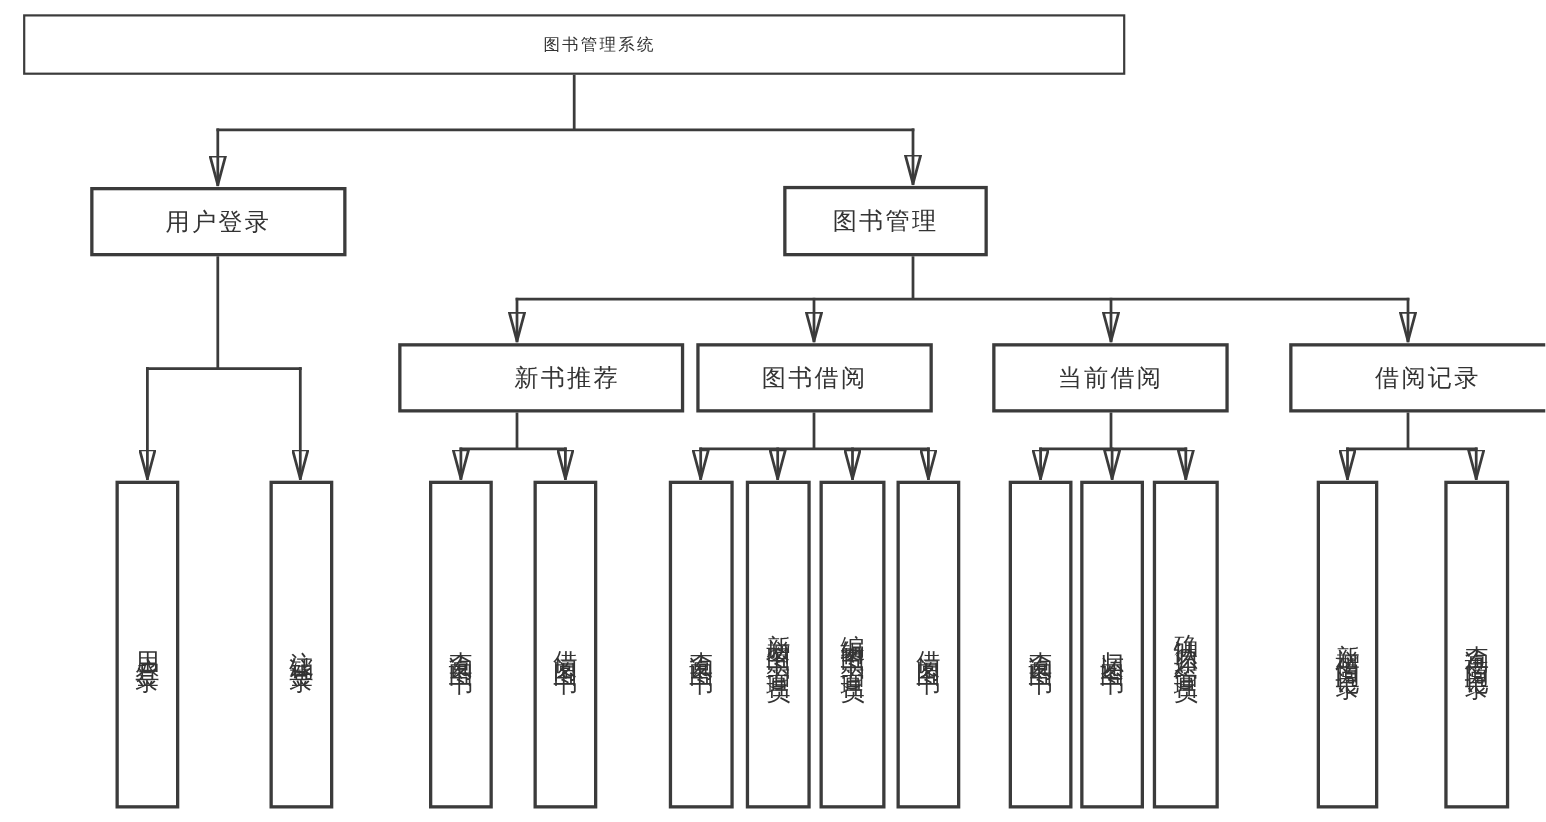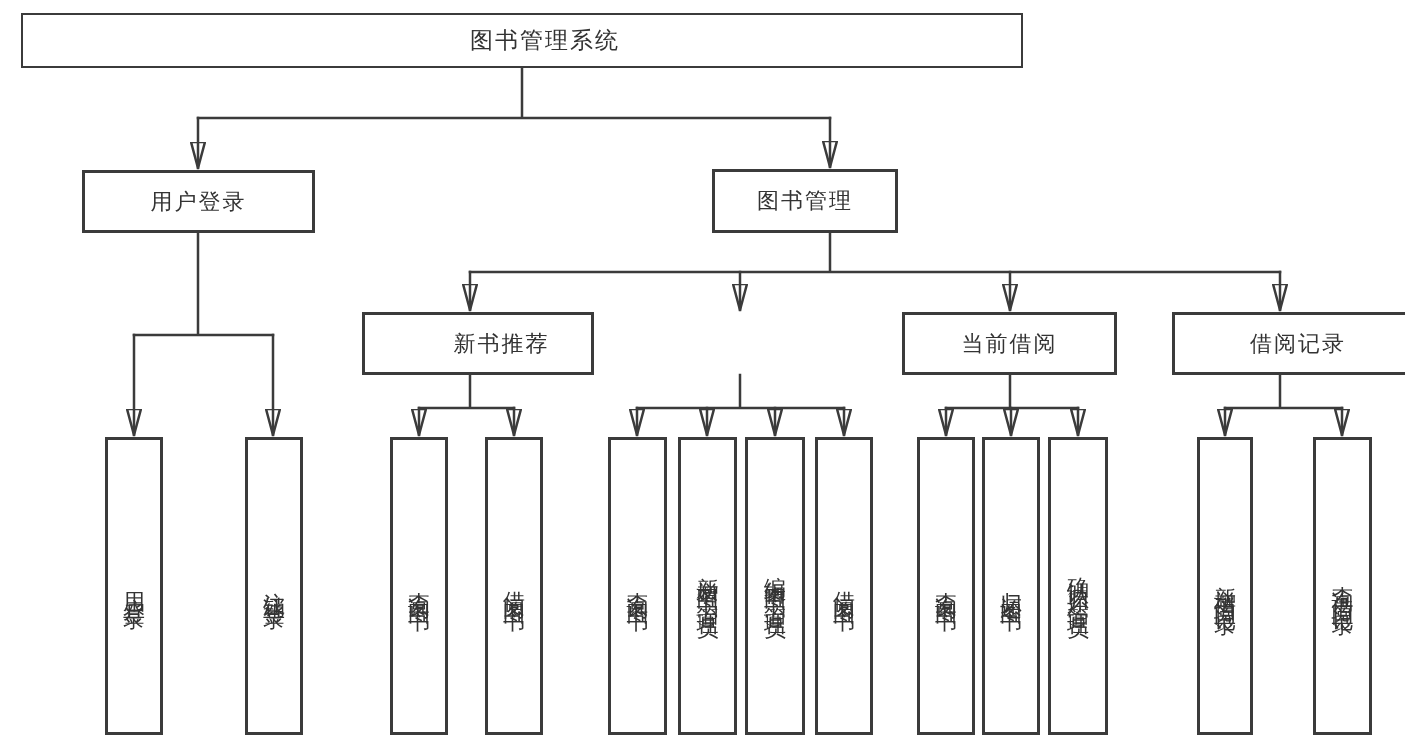--- a/index.html
+++ b/index.html
@@ -32,21 +32,21 @@
     background: #ffffff;
     border: 3px solid #3b3b3b;
     display: flex;
     align-items: center;
     justify-content: center;
     font-size: 22px;
     letter-spacing: 2px;
     color: #333333;
     line-height: 1;
   }
-  .node.root { border-width: 2px; font-size: 23px; padding-left: 46px; }
+  .node.root { border-width: 2px; font-size: 15px; padding-left: 46px; }
   .node.leaf { letter-spacing: 0; }
   .node.leaf .vtext {
     writing-mode: vertical-rl;
     text-orientation: mixed;
     letter-spacing: 6px;
     font-size: 22px;
     line-height: 1;
     white-space: nowrap;
   }
   .watermark {
@@ -109,22 +109,25 @@
     <span>图书管理系统</span>
   </div>
 
   <div class="node" style="left:82px; top:170px; width:233px; height:63px;">
     <span>用户登录</span>
   </div>
   <div class="node" style="left:712px; top:169px; width:186px; height:64px;">
     <span>图书管理</span>
   </div>
 
-  <div class="node" style="left:362px; top:312px; width:232px; height:63px;padding-left:47px;">
+  <div class="node" style="left:362px; top:312px; width:260px; height:63px;padding-left:47px;">
     <span>新书推荐</span>
+  </div>
+  <div class="node" style="left:633px; top:312px; width:215px; height:63px;">
+    <span>图书借阅</span>
   </div>
   <div class="node" style="left:902px; top:312px; width:215px; height:63px;">
     <span>当前借阅</span>
   </div>
   <div class="node" style="left:1172px; top:312px; width:252px; height:63px;">
     <span>借阅记录</span>
   </div>
 
   <div class="node leaf" style="left:105px; top:437px; width:58px; height:298px;">
     <span class="vtext">用户登录</span>

